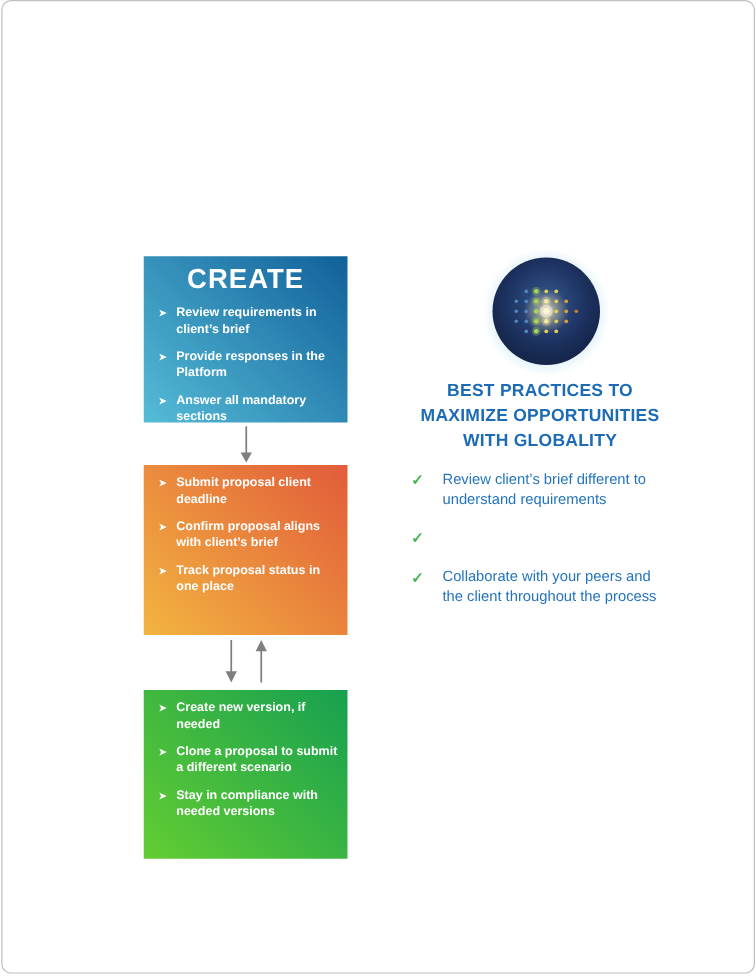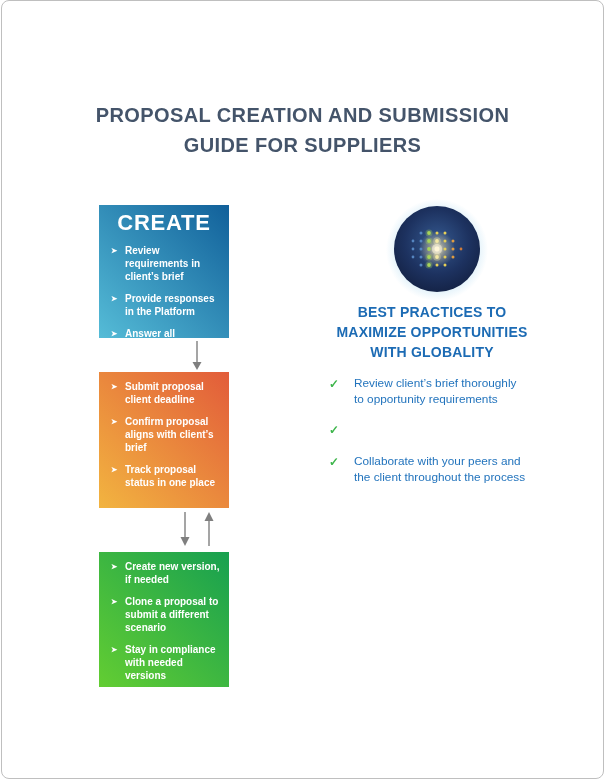--- a/index.html
+++ b/index.html
@@ -20,21 +20,21 @@
     color:var(--logo,#94a1b9);
   }
   .title{
     position:absolute;left:0;right:0;top:99px;
     text-align:center;
     color:var(--title,#44546a);
     font-size:20px;font-weight:bold;letter-spacing:0.4px;
     line-height:1.5;
   }
   .box{
-    position:absolute;left:97px;width:130px;
+    position:absolute;left:113px;width:163px;
     color:#ffffff;box-sizing:border-box;
   }
   .box.create{top:204px;height:133px;background:linear-gradient(225deg,var(--create-dark,#11609a),var(--create-light,#55bcd7));}
   .box.submit{top:371px;height:136px;background:linear-gradient(225deg,var(--submit-dark,#e25c3a),var(--submit-light,#f2b440));}
   .box.revise{top:551px;height:135px;background:linear-gradient(225deg,var(--revise-dark,#17a050),var(--revise-light,#63cd32));}
   .box-title{
     text-align:center;font-size:22px;font-weight:bold;
     letter-spacing:0.8px;margin-top:5px;
   }
   .bullets{
@@ -65,24 +65,20 @@
   .bp-item{display:flex;gap:11px;}
   .check{flex:0 0 14px;color:var(--check-green,#3db54b);font-weight:bold;font-size:12px;padding-top:1px;}
   .bp-text{width:172px;}
 </style>
 </head>
 <body>
 
 <div class="page">
 
 
-  <div class="title">
-    <div>PROPOSAL CREATION AND SUBMISSION</div>
-    <div>GUIDE FOR SUPPLIERS</div>
-  </div>
 
   <div class="box create">
     <div class="box-title">CREATE</div>
     <div class="bullets">
       <div class="bullet">
         <span class="marker">➤</span>
         <span>Review requirements in client’s brief</span>
       </div>
       <div class="bullet">
         <span class="marker">➤</span>
@@ -213,21 +209,21 @@
 
   <div class="bp-heading">
     <div>BEST PRACTICES TO</div>
     <div>MAXIMIZE OPPORTUNITIES</div>
     <div>WITH GLOBALITY</div>
   </div>
 
   <div class="bp-list">
     <div class="bp-item">
       <span class="check">✓</span>
-      <span class="bp-text">Review client’s brief thoroughly to opportunity requirements</span>
+      <span class="bp-text">Review client’s brief different to understand requirements</span>
     </div>
     <div class="bp-item">
       <span class="check">✓</span>
     </div>
     <div class="bp-item">
       <span class="check">✓</span>
       <span class="bp-text">Collaborate with your peers and the client throughout the process</span>
     </div>
   </div>
 

